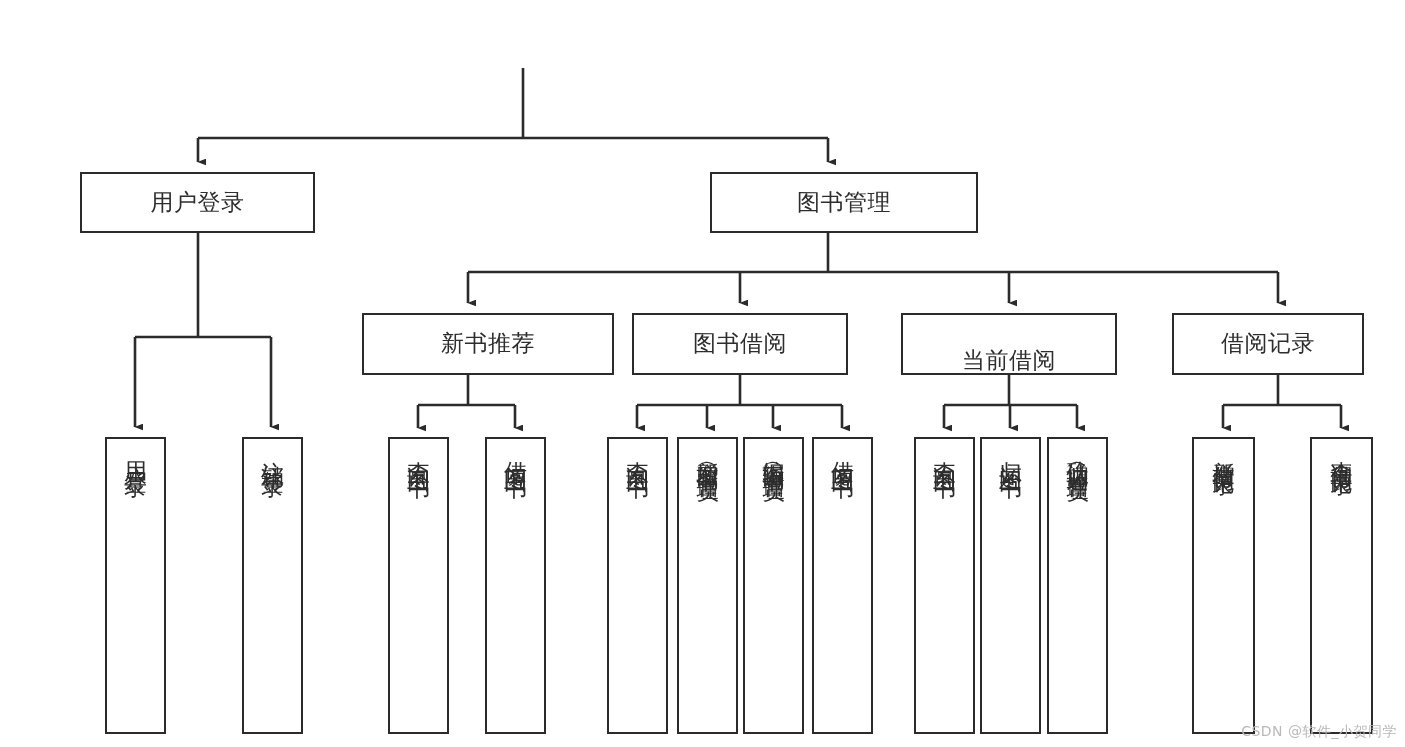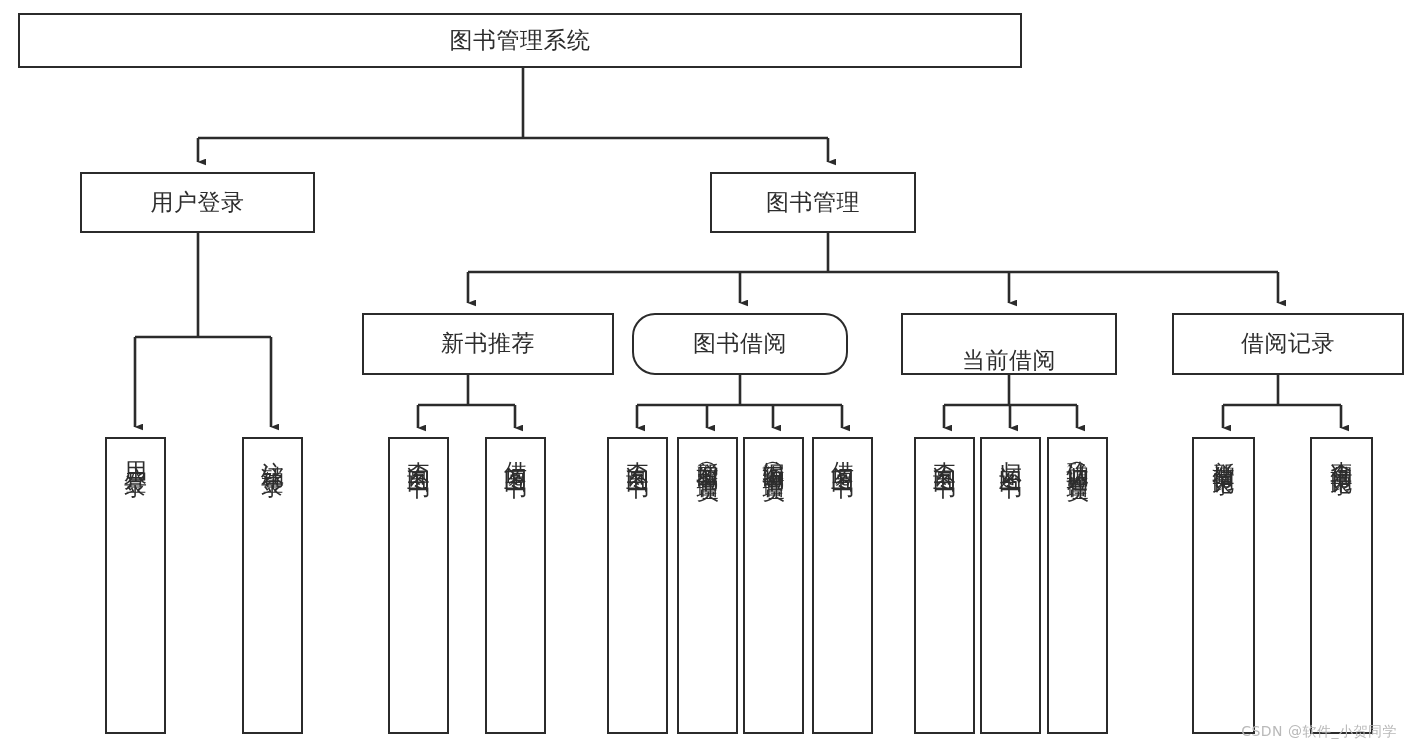--- a/index.html
+++ b/index.html
@@ -122,41 +122,38 @@
       <path d="M1010,405 L1010,428" marker-end="url(#arrowhead)"></path>
       <path d="M1077,405 L1077,428" marker-end="url(#arrowhead)"></path>
 
       <path d="M1278,375 L1278,405"></path>
       <path d="M1223,405 L1341,405"></path>
       <path d="M1223,405 L1223,428" marker-end="url(#arrowhead)"></path>
       <path d="M1341,405 L1341,428" marker-end="url(#arrowhead)"></path>
     </g>
   </svg>
 
-  <div class="node-box" style="left:18px; top:13px; width:1004px; height:55px;">
-    <span class="node-label-h">图书管理系统</span>
-  </div>
 
   <div class="node-box" style="left:80px; top:172px; width:235px; height:61px;">
     <span class="node-label-h">用户登录</span>
   </div>
-  <div class="node-box" style="left:710px; top:172px; width:206px; height:61px;">
+  <div class="node-box" style="left:710px; top:172px; width:268px; height:61px;">
     <span class="node-label-h">图书管理</span>
   </div>
 
   <div class="node-box" style="left:362px; top:313px; width:252px; height:62px;">
     <span class="node-label-h">新书推荐</span>
   </div>
-  <div class="node-box" style="left:632px; top:313px; width:216px; height:62px;border-radius:23px;">
+  <div class="node-box" style="left:632px; top:313px; width:216px; height:62px;">
     <span class="node-label-h">图书借阅</span>
   </div>
   <div class="node-box" style="left:901px; top:313px; width:216px; height:62px;align-items:flex-end;">
     <span class="node-label-h">当前借阅</span>
   </div>
-  <div class="node-box" style="left:1172px; top:313px; width:232px; height:62px;">
+  <div class="node-box" style="left:1172px; top:313px; width:192px; height:62px;">
     <span class="node-label-h">借阅记录</span>
   </div>
 
   <div class="node-box leaf" style="left:105px; top:437px; width:61px; height:297px;">
     <span class="node-label-v">用户登录</span>
   </div>
   <div class="node-box leaf" style="left:242px; top:437px; width:61px; height:297px;">
     <span class="node-label-v">注销登录</span>
   </div>
 

